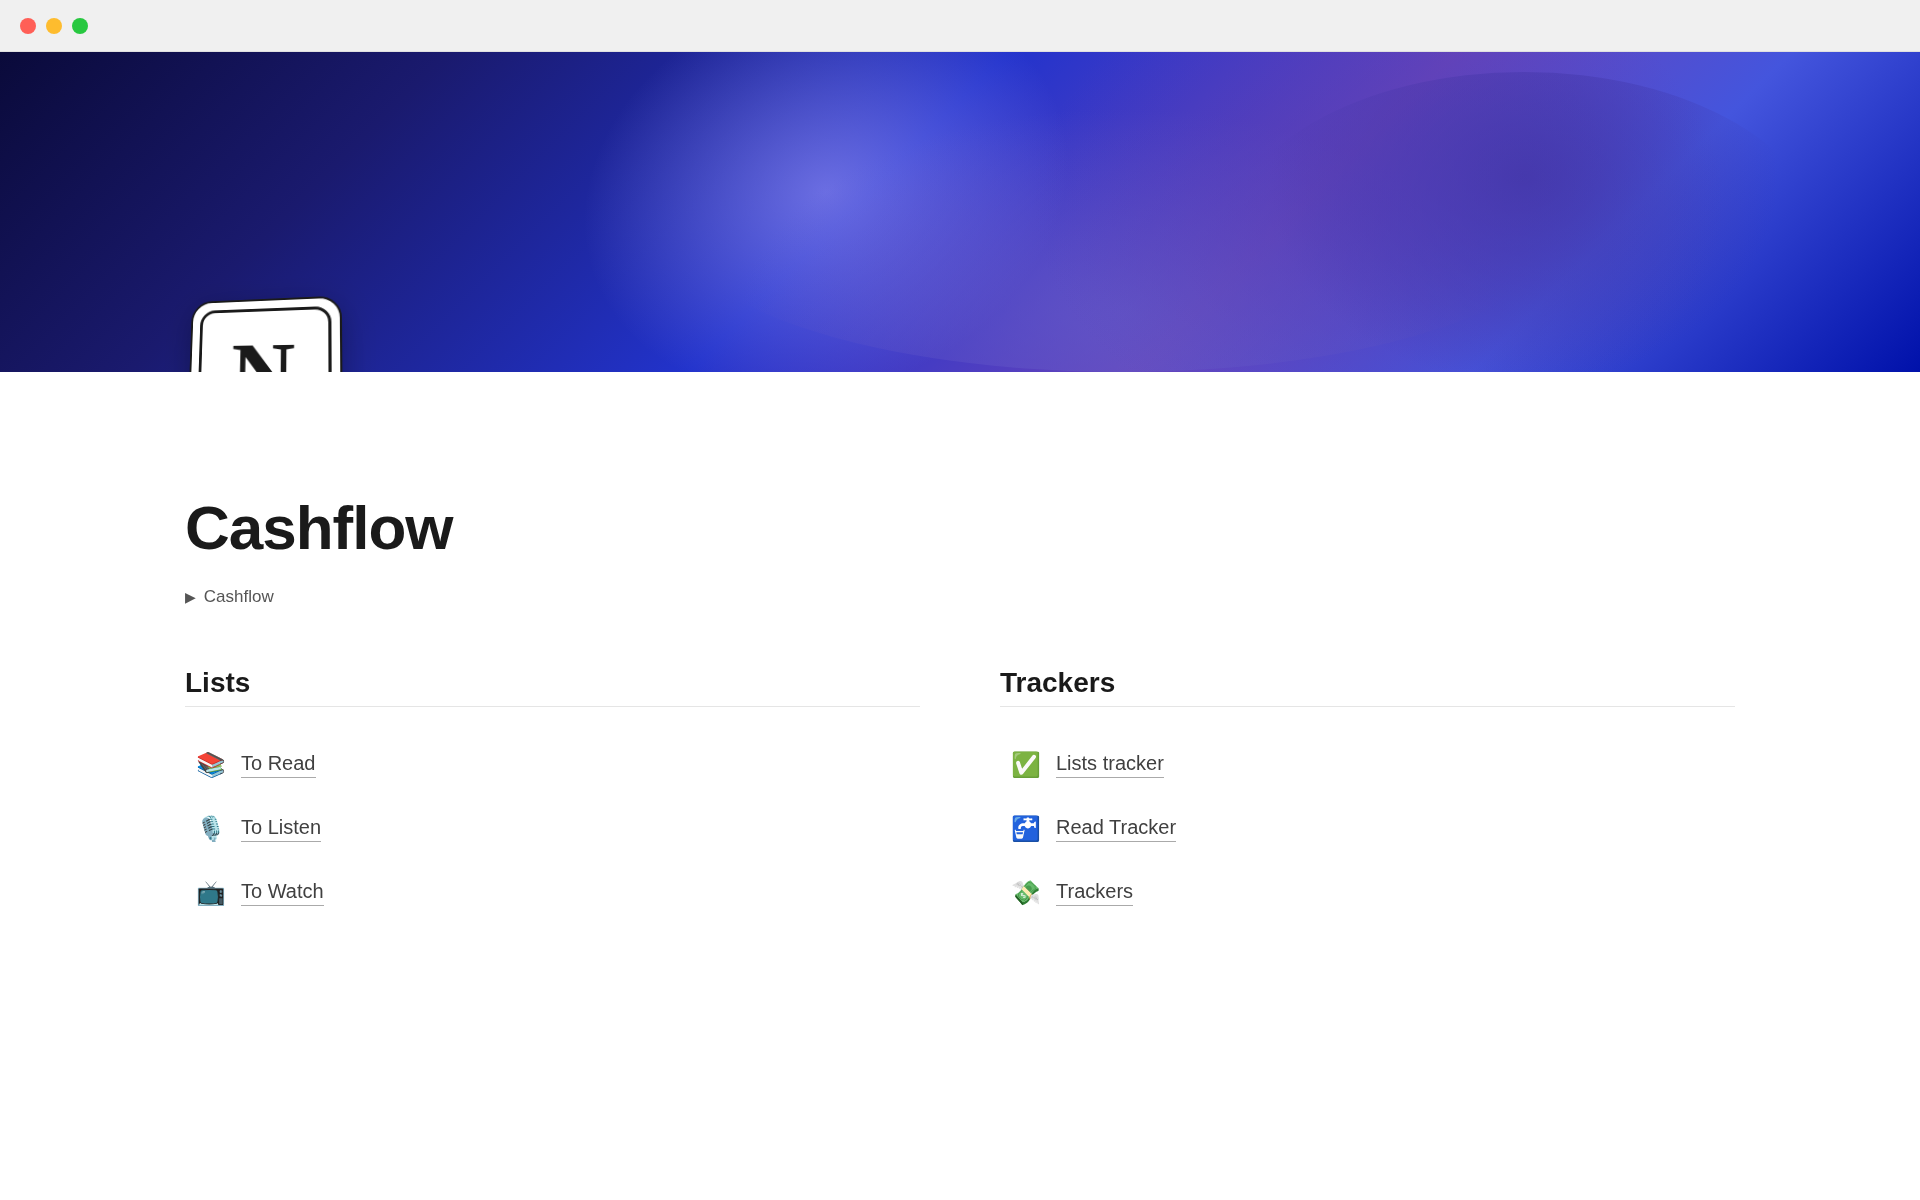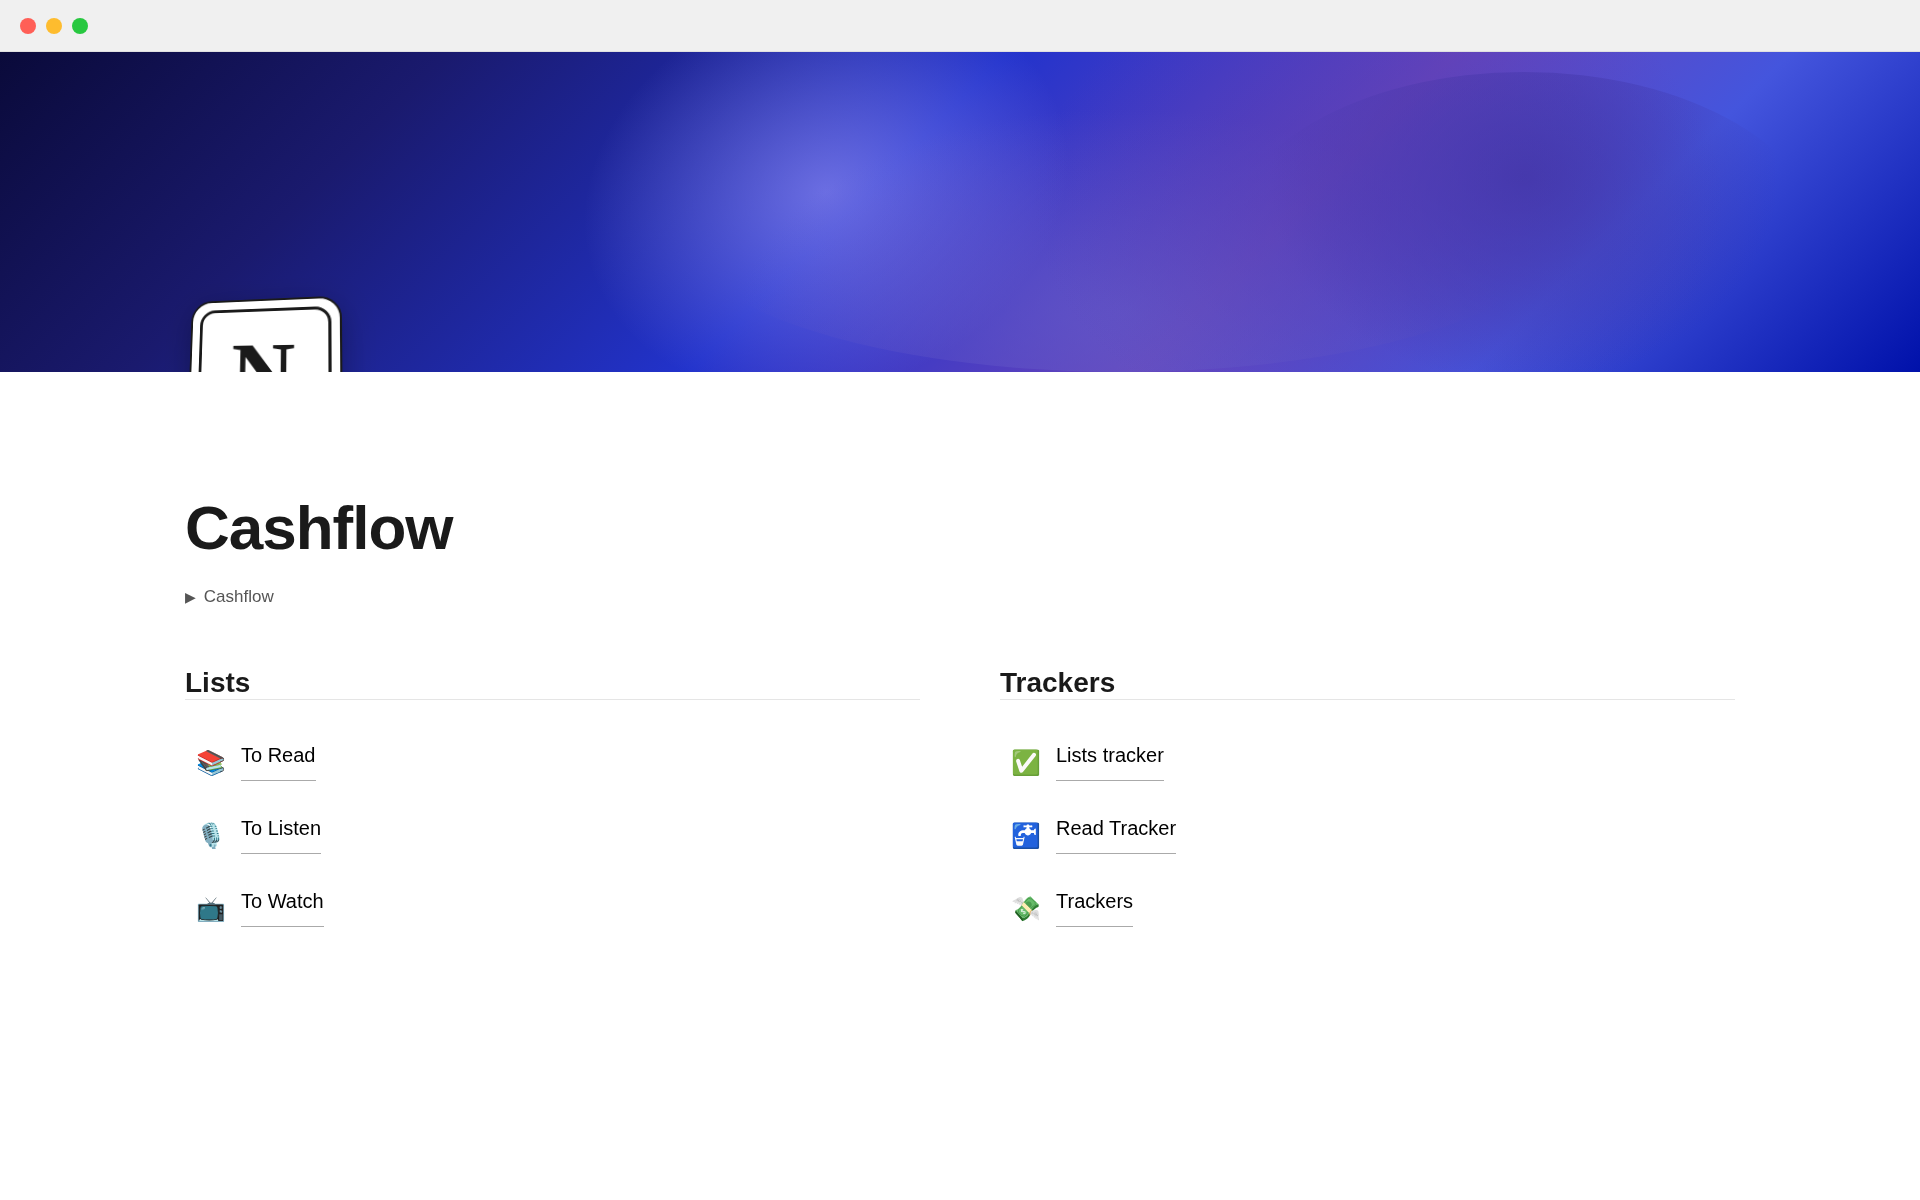--- a/index.html
+++ b/index.html
@@ -172,21 +172,21 @@
       grid-template-columns: 1fr 1fr;
       gap: 80px;
     }
 
     .column-section {}
 
     .section-heading {
       font-size: 28px;
       font-weight: 700;
       color: #1a1a1a;
-      margin-bottom: 0;
+      margin-bottom: 7px;
     }
 
     .section-divider {
       width: 100%;
       height: 1px;
       background: #e5e5e5;
       margin-bottom: 30px;
     }
 
     .list-items {
@@ -210,23 +210,23 @@
 
     .item-icon {
       font-size: 24px;
       width: 32px;
       text-align: center;
     }
 
     .item-label {
       font-size: 20px;
       font-weight: 500;
-      color: #000000;
+      color: #404040;
       border-bottom: 1px solid #aaa;
-      padding-bottom: 13px;
+      padding-bottom: 2px;
     }
   </style>
 </head>
 <body>
 
 <div class="window-chrome">
   <div class="window-buttons">
     <button class="window-btn window-btn-close"></button>
     <button class="window-btn window-btn-minimize"></button>
     <button class="window-btn window-btn-maximize"></button>

